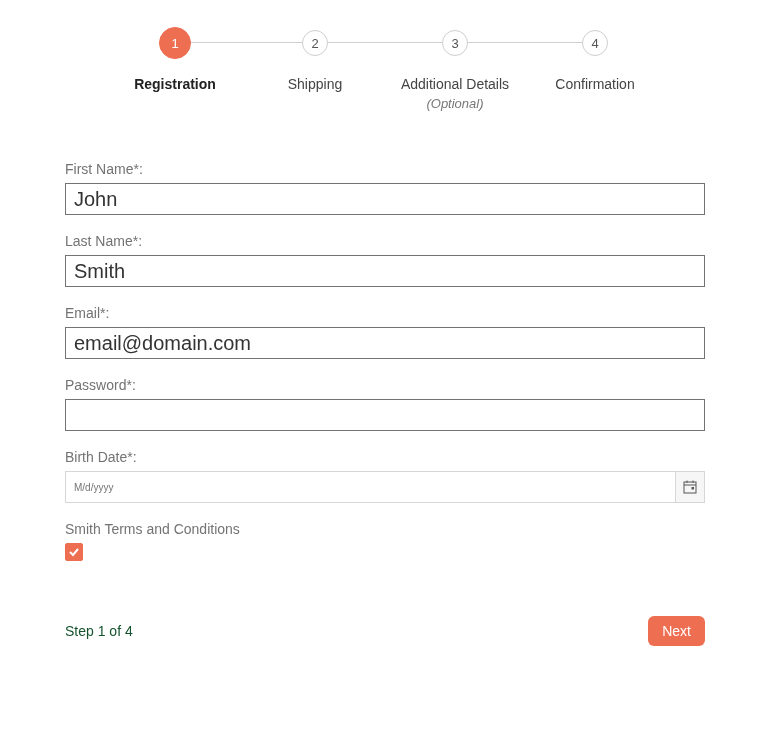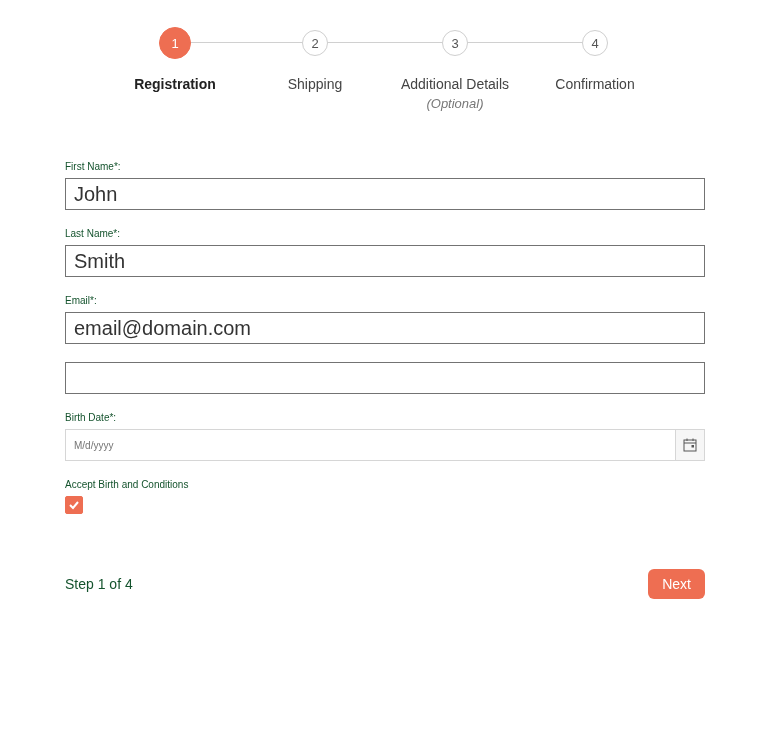--- a/index.html
+++ b/index.html
@@ -80,22 +80,22 @@
       margin-top: 4px;
       font-size: 13px;
       font-style: italic;
       color: #777;
     }
     .form-group {
       margin-bottom: 18px;
     }
     .form-label {
       display: block;
-      font-size: 10px;
-      color: #14532d;
+      font-size: 14px;
+      color: #737373;
       margin-bottom: 6px;
     }
     .form-input {
       width: 100%;
       height: 32px;
       padding: 0 8px;
       font-size: 20px;
       border: 1px solid #737373;
       background: #fff;
       color: #333;
@@ -199,41 +199,42 @@
     <label class="form-label">Last Name*:</label>
     <input type="text" class="form-input" value="Smith" style="">
   </div>
 
   <div class="form-group">
     <label class="form-label">Email*:</label>
     <input type="text" class="form-input" value="email@domain.com" style="">
   </div>
 
   <div class="form-group">
+    <label class="form-label">Password*:</label>
     <input type="password" class="form-input" value="" style="">
   </div>
 
   <div class="form-group">
     <label class="form-label">Birth Date*:</label>
     <div class="date-input-wrapper">
       <input type="text" class="date-input" placeholder="M/d/yyyy" style="">
       <div class="date-button">
         <svg width="14" height="14" viewBox="0 0 14 14">
           <rect x="1" y="2" width="12" height="11" fill="none" stroke="#555" stroke-width="1"></rect>
           <line x1="1" y1="5" x2="13" y2="5" stroke="#555" stroke-width="1"></line>
           <line x1="4" y1="0.5" x2="4" y2="3" stroke="#555" stroke-width="1"></line>
           <line x1="10" y1="0.5" x2="10" y2="3" stroke="#555" stroke-width="1"></line>
           <rect x="8.5" y="7" width="2.5" height="2.5" fill="#555"></rect>
         </svg>
       </div>
     </div>
   </div>
 
   <div class="form-group">
-    <label class="form-label">Accept Birth and Conditions</label>
+    <label class="form-label">Smith Terms and Conditions</label>
     <div class="checkbox-wrapper">
       <div class="checkbox">
         <svg width="12" height="12" viewBox="0 0 12 12">
           <path d="M2 6 L5 9 L10 3" fill="none" stroke="#fff" stroke-width="2"></path>
         </svg>
       </div>
     </div>
   </div>
 
   <div class="footer">

